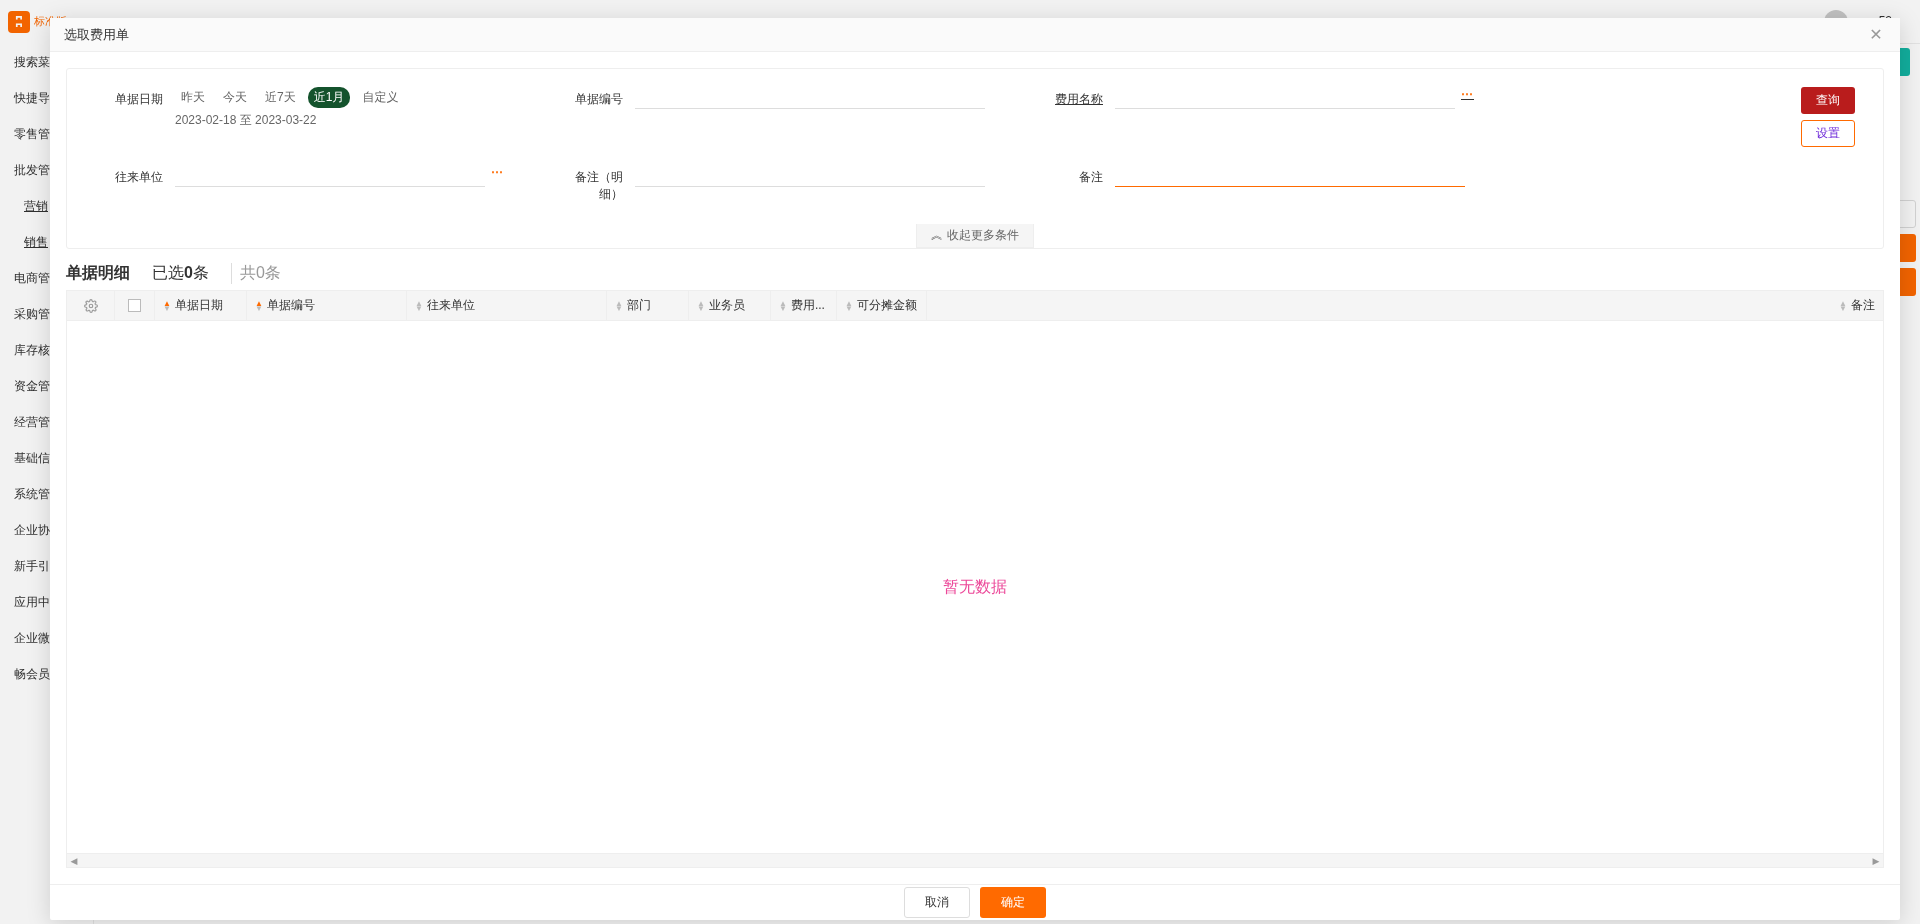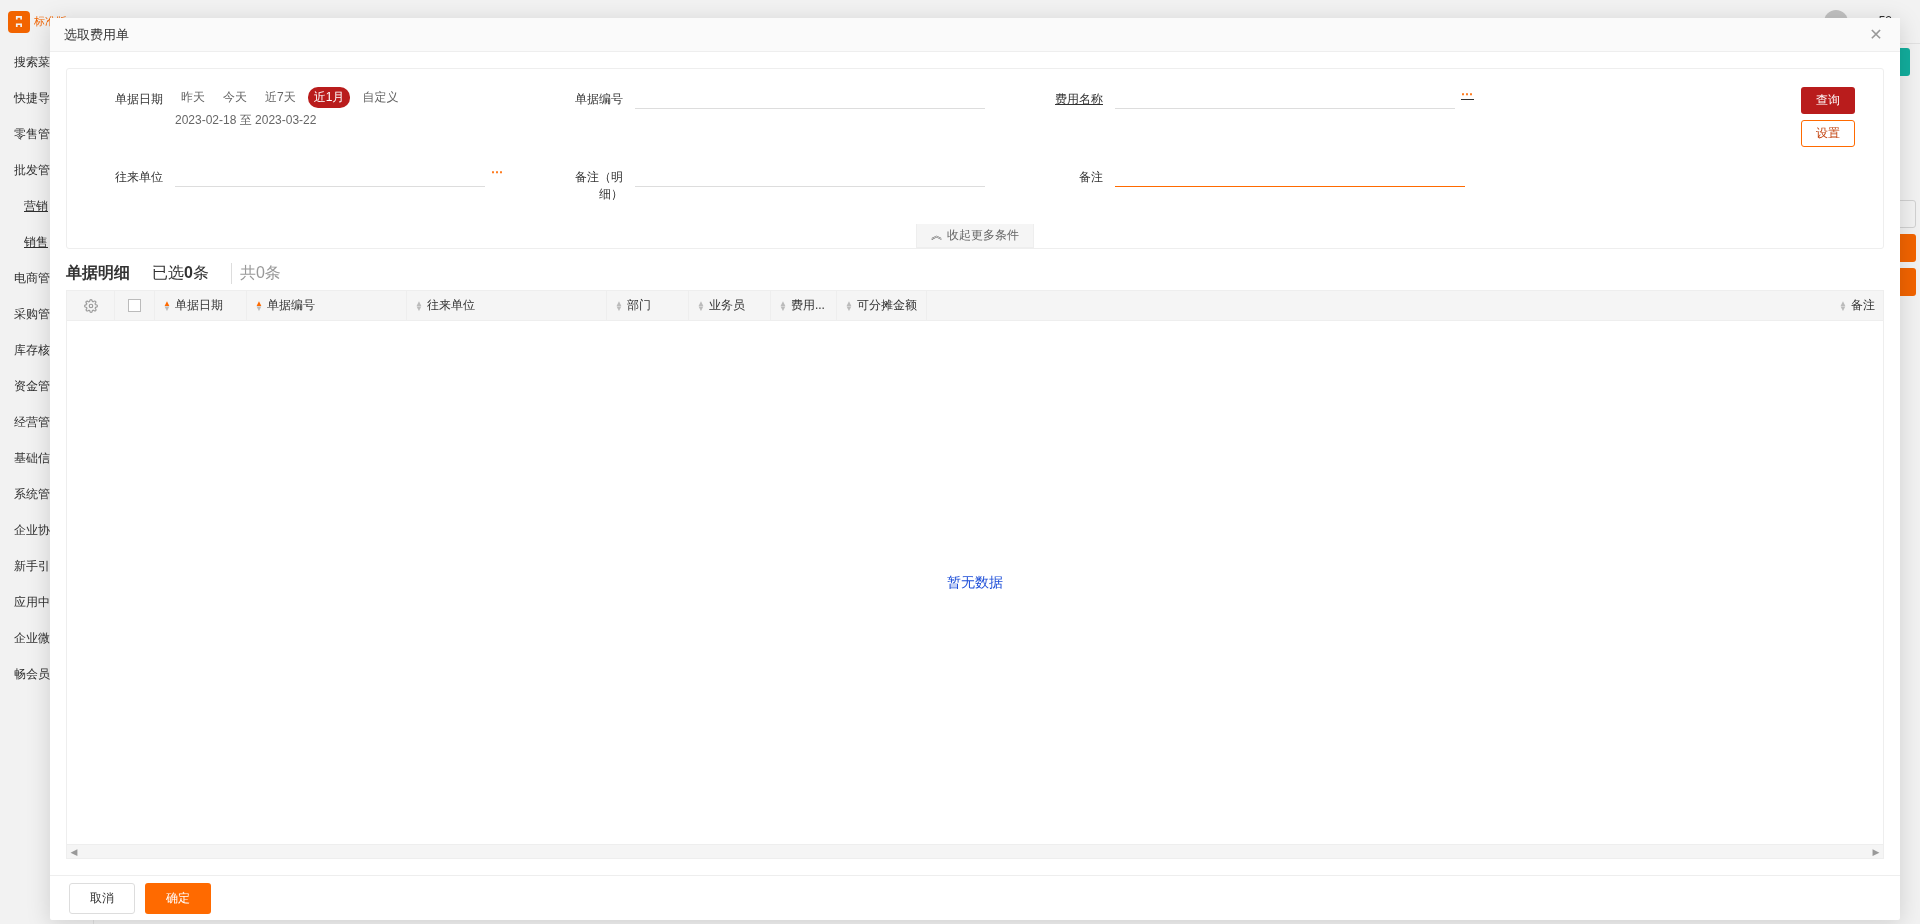--- a/index.html
+++ b/index.html
@@ -31,52 +31,52 @@
 .modal-header { height: 34px; display: flex; align-items: center; justify-content: space-between; padding: 0 14px; border-bottom: 1px solid #eee; background: #fafafa; }
 .modal-title { font-size: 13px; color: #333; }
 .modal-close { width: 20px; height: 20px; display: inline-flex; align-items: center; justify-content: center; cursor: pointer; color: #999; font-size: 16px; }
 .modal-body { flex: 1; padding: 16px; overflow: hidden; display: flex; flex-direction: column; }
 .filter-card { border: 1px solid #eee; border-radius: 3px; padding: 18px 28px 0 28px; position: relative; }
 .filter-row { display: flex; align-items: flex-start; margin-bottom: 18px; gap: 40px; }
 .filter-field { display: flex; align-items: flex-start; }
 .filter-label { width: 80px; text-align: right; padding-right: 12px; color: #333; font-size: 12px; padding-top: 4px; flex-shrink: 0; }
 .date-chips { display: flex; gap: 6px; align-items: center; flex-wrap: wrap; }
 .chip { font-size: 12px; color: #666; padding: 2px 6px; cursor: pointer; border-radius: 10px; }
-.chip.active { background: #b91c1c; color: #fff; }
+.chip.active { background: #14532d; color: #fff; }
 .date-range { font-size: 12px; color: #666; margin-top: 4px; }
 .text-input-underline { border: none; border-bottom: 1px solid #ddd; outline: none; height: 22px; font-size: 12px; width: 350px; background: transparent; }
 .text-input-underline.active { border-bottom-color: #ff6a00; }
 .dots-btn { color: #ff6a00; font-weight: bold; margin-left: 6px; cursor: pointer; letter-spacing: 1px; }
 .filter-actions { display: flex; flex-direction: column; gap: 6px; margin-left: auto; padding-top: 0; }
 .btn { border-radius: 3px; padding: 4px 14px; font-size: 12px; cursor: pointer; border: 1px solid transparent; display: inline-block; text-align: center; min-width: 48px; }
 .btn-primary { background: #b91c1c; color: #fff; }
-.btn-outline { background: #fff; color: #c2410c; border-color: #ff6a00; }
+.btn-outline { background: #fff; color: #6d28d9; border-color: #ff6a00; }
 .collapse-bar { text-align: center; margin-top: -1px; }
 .collapse-btn { display: inline-flex; align-items: center; gap: 4px; background: #f5f5f5; border: 1px solid #eee; border-top: none; padding: 3px 14px; font-size: 12px; color: #666; cursor: pointer; }
 .section-head { display: flex; align-items: center; gap: 22px; margin: 14px 0 6px 0; font-size: 16px; }
 .section-title { font-weight: bold; color: #333; }
 .section-sub { color: #333; }
 .section-sub b { font-weight: bold; }
 .section-total { color: #999; border-left: 1px solid #ddd; padding-left: 8px; }
 .table-wrap { flex: 1; border: 1px solid #eee; display: flex; flex-direction: column; overflow: hidden; }
 .table-head { display: flex; background: #f5f5f5; border-bottom: 1px solid #eee; height: 30px; align-items: stretch; }
 .th { border-right: 1px solid #eee; display: flex; align-items: center; padding: 0 8px; font-size: 12px; color: #333; position: relative; flex-shrink: 0; }
 .th.right { justify-content: flex-end; }
 .sort-icon { display: inline-flex; flex-direction: column; margin-right: 4px; line-height: 5px; font-size: 8px; color: #bbb; }
 .sort-icon .up.active { color: #ff6a00; }
 .th-gear { width: 48px; justify-content: center; }
 .th-check { width: 40px; justify-content: center; }
 .th-flex { flex: 1; }
 .checkbox { width: 13px; height: 13px; border: 1px solid #bbb; background: #fff; display: inline-block; }
 .gear-icon { width: 14px; height: 14px; color: #999; }
-.table-empty { flex: 1; display: flex; align-items: center; justify-content: center; color: #1d4ed8; font-size: 14px; }
+.table-empty { flex: 1; display: flex; align-items: center; justify-content: center; color: #ec4899; font-size: 16px; }
 .table-scroll { height: 14px; background: #f5f5f5; border-top: 1px solid #eee; position: relative; }
 .scroll-thumb-l { position: absolute; left: 0; top: 0; bottom: 0; width: 14px; display: flex; align-items: center; justify-content: center; color: #999; font-size: 9px; }
 .scroll-thumb-r { position: absolute; right: 0; top: 0; bottom: 0; width: 14px; display: flex; align-items: center; justify-content: center; color: #999; font-size: 9px; }
-.modal-footer { height: 45px; border-top: 1px solid #eee; display: flex; align-items: center; justify-content: flex-start; padding: 0 19px; gap: 10px; }
+.modal-footer { height: 36px; border-top: 1px solid #eee; display: flex; align-items: center; justify-content: center; padding: 0 19px; gap: 10px; }
 .btn-default { background: #fff; color: #333; border: 1px solid #ddd; padding: 6px 20px; }
 .btn-confirm { background: #ff6a00; color: #fff; padding: 6px 20px; }
 </style>
 </head>
 <body>
 
 <div class="bg-header">
   <div class="bg-logo">
     <span class="bg-logo-icon">ʭ</span>
     <span class="bg-logo-text">标准版</span>

